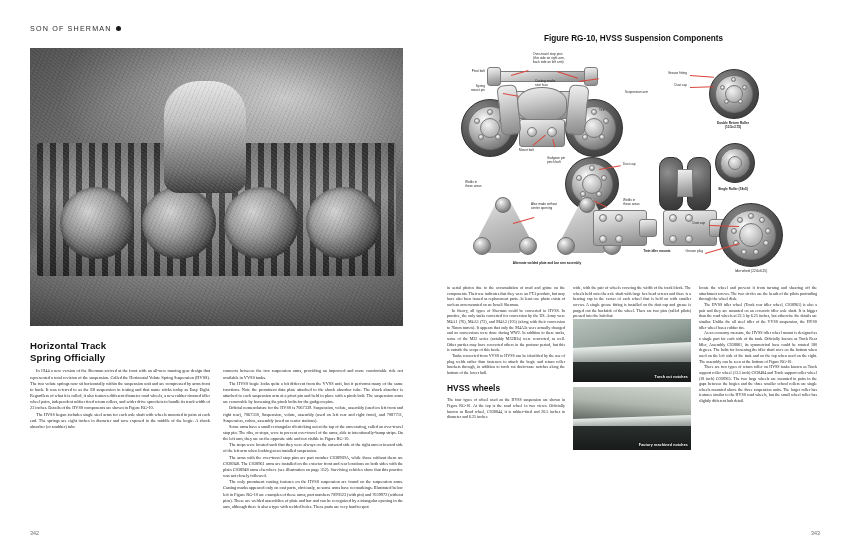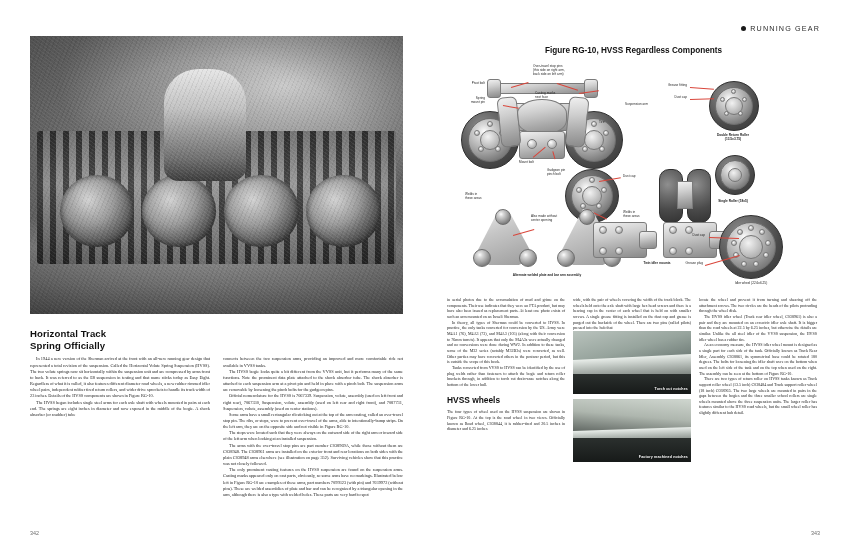--- a/index.html
+++ b/index.html
@@ -256,20 +256,24 @@
   .folio-left { left: 30px; }
   .folio-right { right: 30px; }
 </style>
 </head>
 <body>
 
 <div class="spread">
 
   <div class="page page-left">
 
+    <div class="runhead">
+      <span>SON OF SHERMAN</span>
+      <span class="dot"></span>
+    </div>
 
     <div class="photo-main">
       <div class="ph-sky"></div>
       <div class="ph-ground"></div>
       <div class="ph-track"></div>
       <div class="ph-wheel" style="left:8%;top:50%;width:20%;height:26%;"></div>
       <div class="ph-wheel" style="left:30%;top:50%;width:20%;height:26%;"></div>
       <div class="ph-wheel" style="left:52%;top:50%;width:20%;height:26%;"></div>
       <div class="ph-wheel" style="left:74%;top:50%;width:20%;height:26%;"></div>
       <div class="ph-figure" style="left:36%;top:12%;width:22%;height:40%;"></div>
@@ -296,26 +300,22 @@
         <p>The arms with the over-travel stop pins are part number C038969A, while those without them are C038948. The C038961 arms are installed on the exterior front and rear locations on both sides with the plain C038948 arms elsewhere (see illustration on page 352). Surviving vehicles show that this practice was not closely followed.</p>
         <p>The only prominent casting features on the HVSS suspension are found on the suspension arms. Casting marks appeared only on cast parts, obviously, so some arms have no markings. Illustrated below left in Figure RG-10 are examples of these arms, part numbers 7099323 (with pin) and 7039972 (without pins). These are welded assemblies of plate and bar and can be recognized by a triangular opening in the arm, although there is also a type with welded holes. These parts are very hard to spot</p>
       </div>
     </div>
 
     <div class="folio folio-left">342</div>
   </div>
 
   <div class="page page-right">
 
-    <div class="runhead runhead-right">
-      <span class="dot"></span>
-      <span>RUNNING GEAR</span>
-    </div>
-
-    <div class="fig-title">Figure RG-10, HVSS Regardless Components</div>
+
+    <div class="fig-title">Figure RG-10, HVSS Suspension Components</div>
 
     <div class="fig-box">
 
       <div class="tire" style="left:14px;top:52px;width:56px;height:56px;"></div>
       <div class="disc" style="left:21px;top:59px;width:42px;height:42px;"></div>
       <div class="hub" style="left:33px;top:71px;width:18px;height:18px;"></div>
       <div class="bolt" style="left:40px;top:62px;width:4px;height:4px;"></div>
       <div class="bolt" style="left:52px;top:71px;width:4px;height:4px;"></div>
       <div class="bolt" style="left:48px;top:87px;width:4px;height:4px;"></div>
       <div class="bolt" style="left:31px;top:87px;width:4px;height:4px;"></div>

